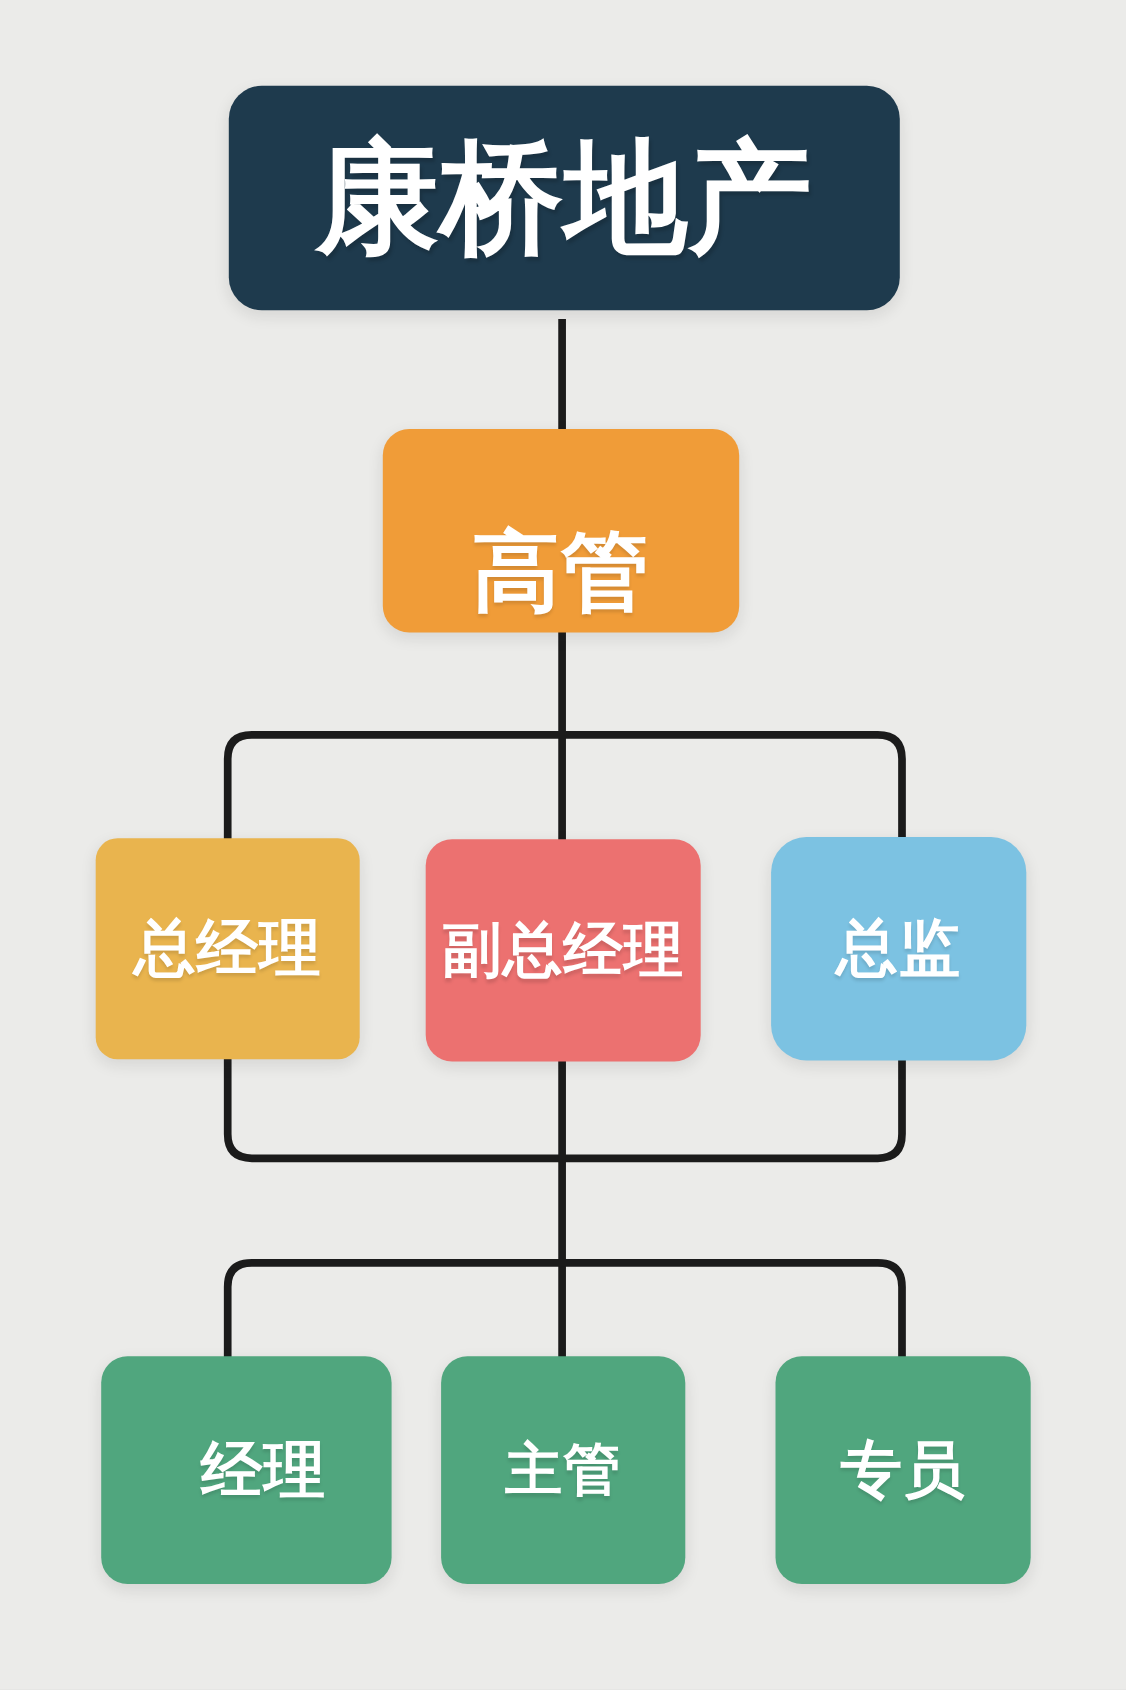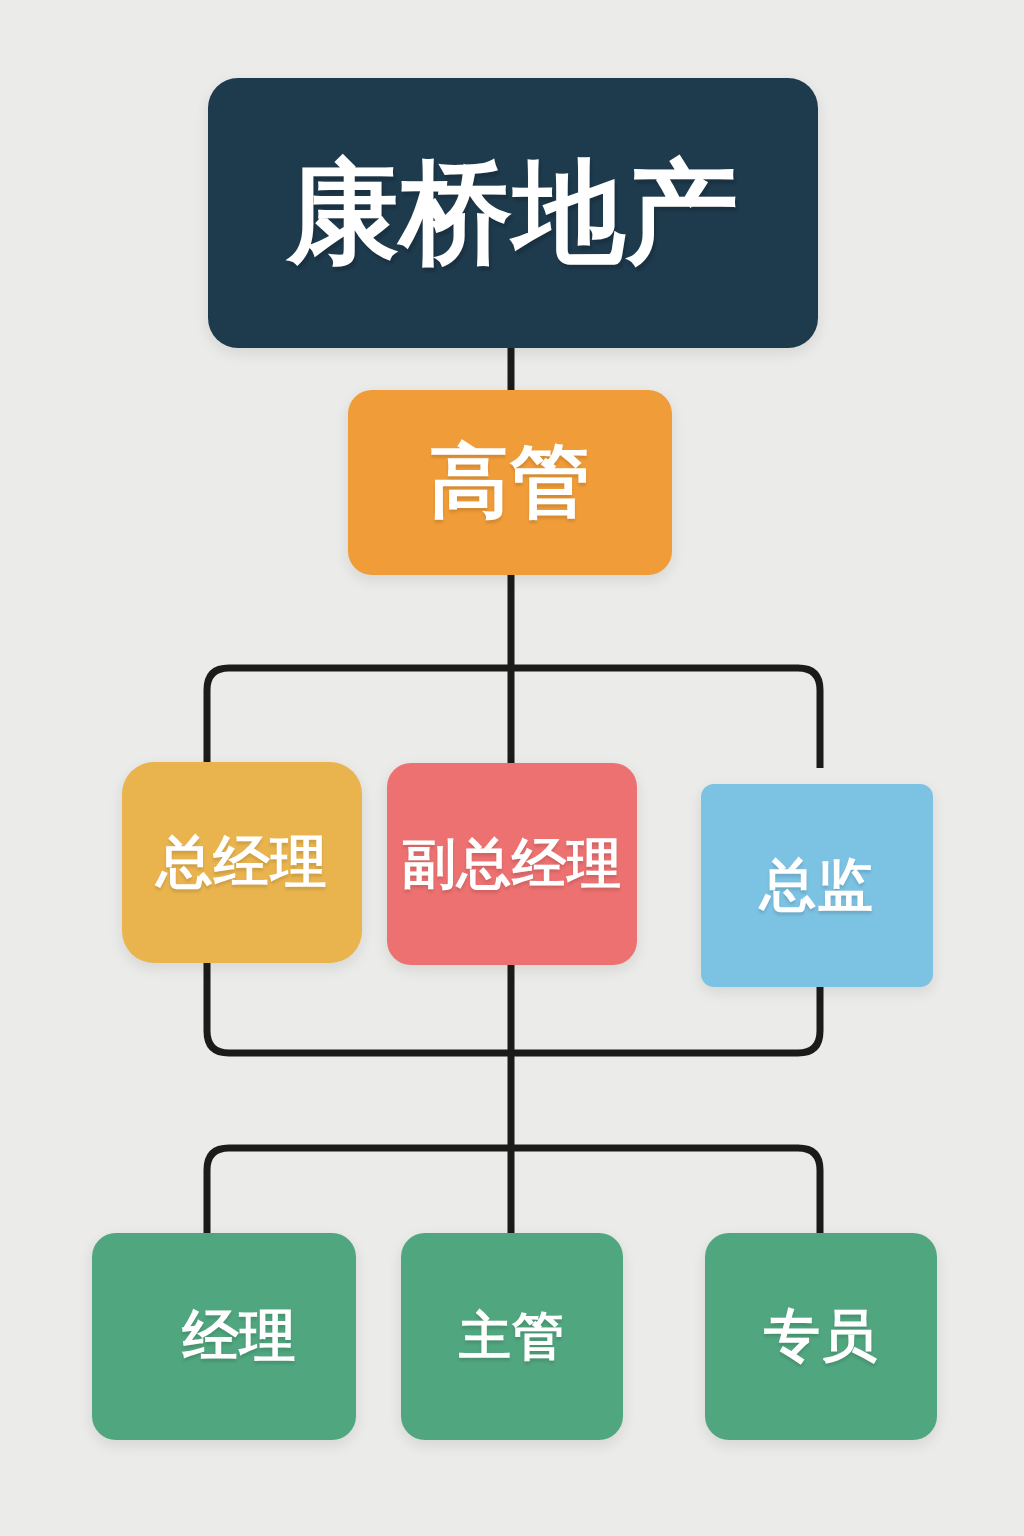--- a/index.html
+++ b/index.html
@@ -28,25 +28,25 @@
     align-items: center;
     justify-content: center;
     color: #ffffff;
     font-weight: 800;
     box-shadow: 0 5px 14px rgba(30,30,30,0.10);
     letter-spacing: 1px;
     text-shadow: 0 3px 3px rgba(0,0,0,0.12);
     white-space: nowrap;
   }
   
-  .node-company { left: 208px; top: 78px;  width: 610px; height: 270px; border-radius: 30px; font-size: 112px; text-shadow: 2px 4px 3px rgba(0,0,0,0.16); }
+  .node-company { left: 208px; top: 78px;  width: 610px; height: 204px; border-radius: 30px; font-size: 112px; text-shadow: 2px 4px 3px rgba(0,0,0,0.16); }
   .node-exec    { left: 348px; top: 390px; width: 324px; height: 185px; border-radius: 24px; font-size: 80px; }
-  .node-gm      { left: 87px;  top: 762px; width: 240px; height: 201px; border-radius: 32px; font-size: 56px; margin-left: 35px; }
+  .node-gm      { left: 87px;  top: 762px; width: 240px; height: 201px; border-radius: 20px; font-size: 56px; }
   .node-dgm     { left: 387px; top: 763px; width: 250px; height: 202px; border-radius: 24px; font-size: 54px; }
-  .node-dir     { left: 701px; top: 784px; width: 232px; height: 203px; border-radius: 13px; font-size: 56px; font-family: Liberation Serif, serif; }
+  .node-dir     { left: 701px; top: 761px; width: 232px; height: 203px; border-radius: 32px; font-size: 56px; font-family: Liberation Serif, serif; }
   .node-mgr     { left: 92px;  top: 1233px; width: 233px; height: 207px; border-radius: 24px; font-size: 56px; }
   .node-sup     { left: 401px; top: 1233px; width: 222px; height: 207px; border-radius: 24px; font-size: 52px; }
   .node-spec    { left: 705px; top: 1233px; width: 232px; height: 207px; border-radius: 24px; font-size: 56px; }
 </style>
 </head>
 <body>
 
 <div class="canvas">
 
   <svg class="connectors-svg" viewBox="0 0 1024 1536">
@@ -57,21 +57,21 @@
       <path stroke-width="7" d="M207 958 V1031 Q207 1053 229 1053 H798 Q820 1053 820 1031 V958" stroke="#1b1b1b"></path>
       <path stroke-width="7" d="M511 958 V1240" stroke="#1b1b1b"></path>
       <path stroke-width="7" d="M207 1240 V1170 Q207 1148 229 1148 H798 Q820 1148 820 1170 V1240" stroke="#1b1b1b"></path>
     </g>
   </svg>
 
   <div class="node node-company" style="background: rgb(30, 58, 77);">
     <span>康桥地产</span>
   </div>
 
-  <div class="node node-exec" style="background: rgb(240, 156, 56);">
+  <div class="node node-exec" style="background: rgb(240, 156, 56); align-items: flex-end;">
     <span>高管</span>
   </div>
 
   <div class="node node-gm" style="background: rgb(233, 180, 78);">
     <span>总经理</span>
   </div>
 
   <div class="node node-dgm" style="background: rgb(236, 113, 112);">
     <span>副总经理</span>
   </div>

